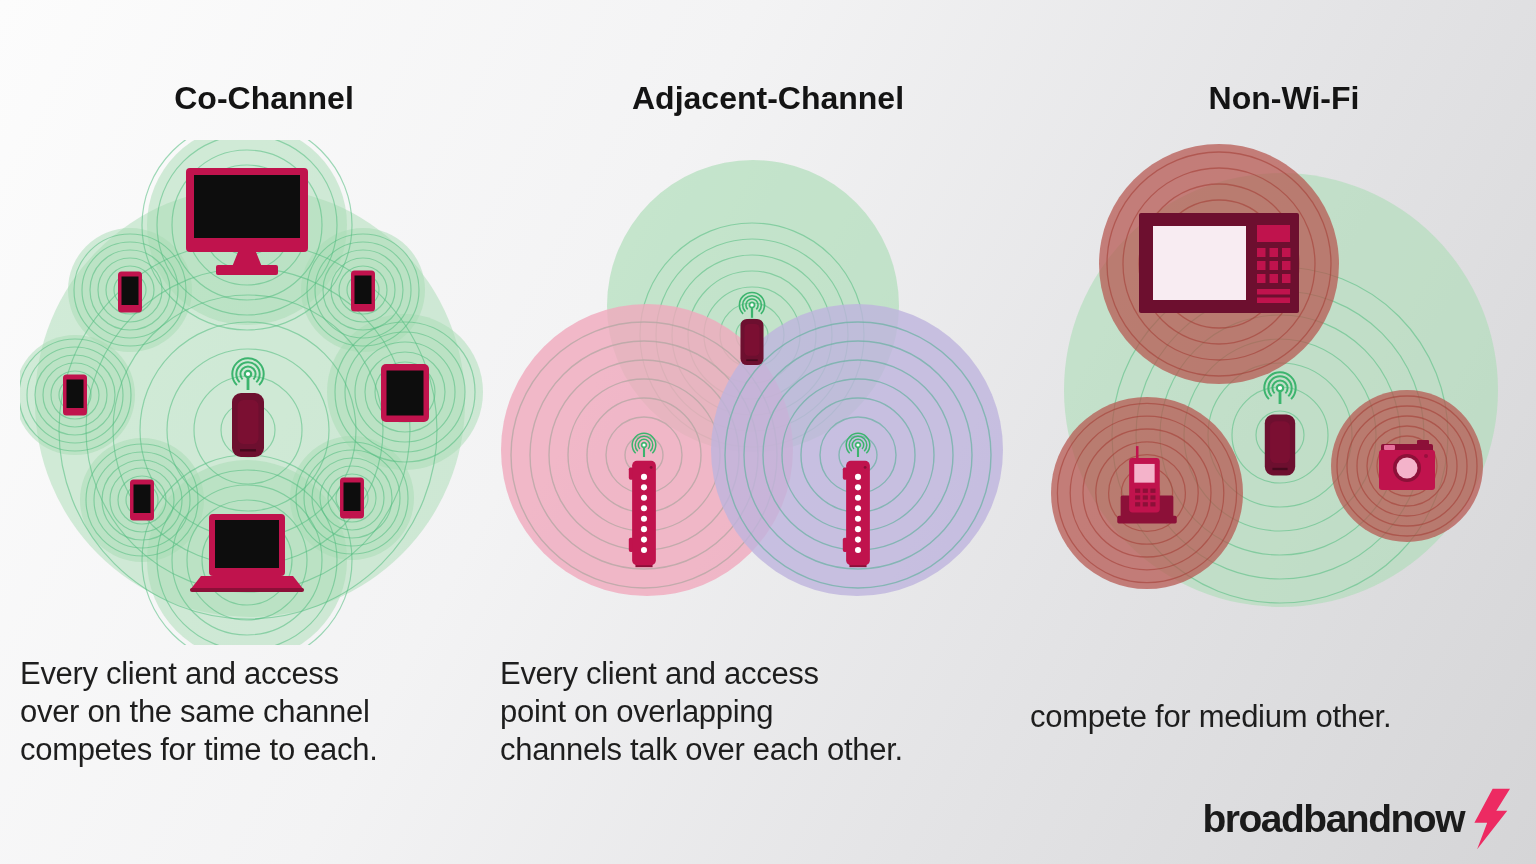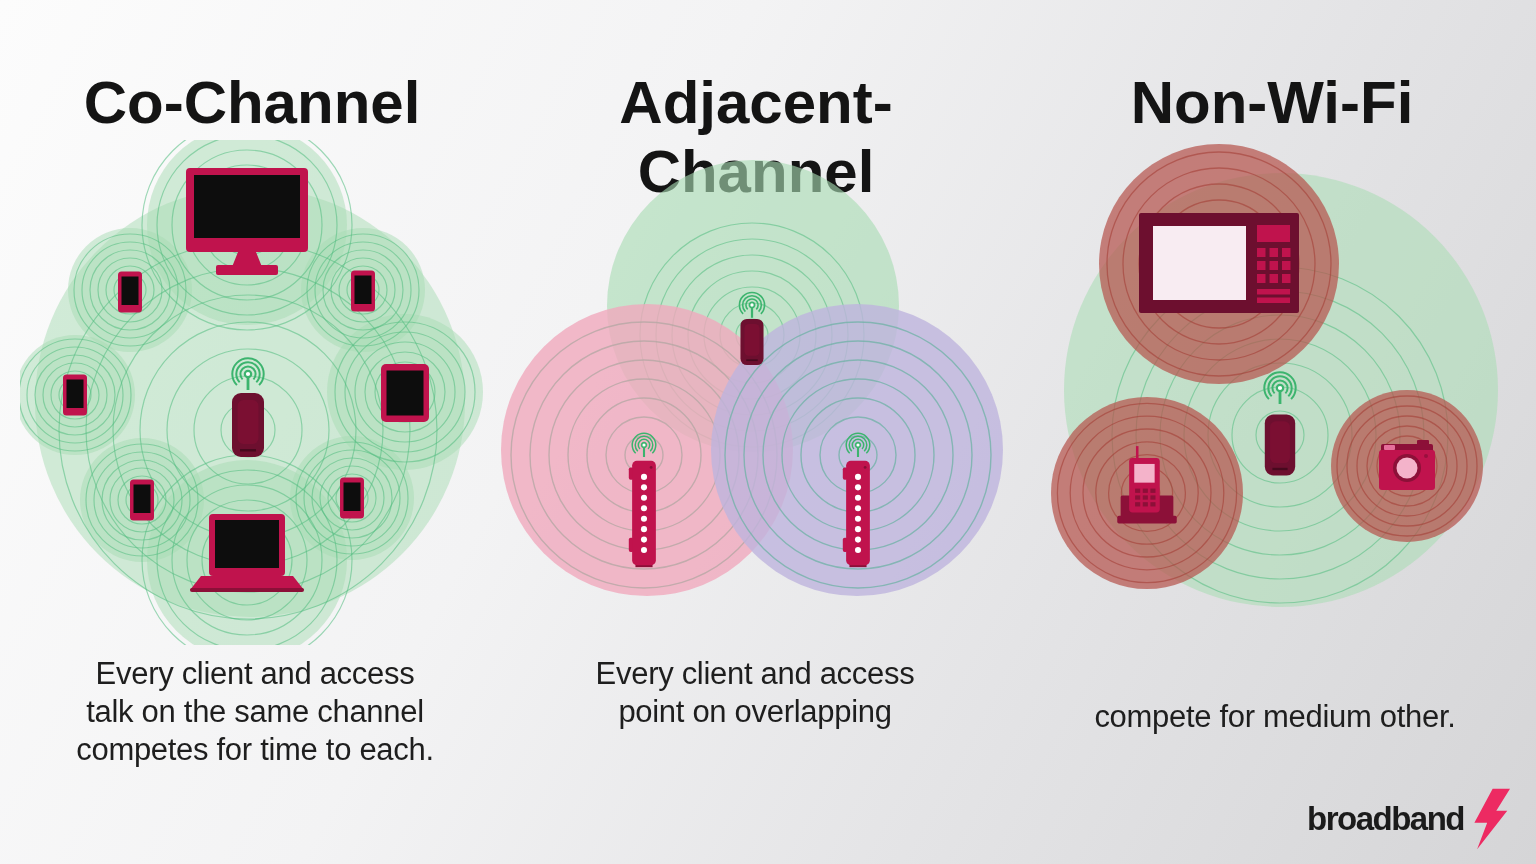--- a/index.html
+++ b/index.html
@@ -14,37 +14,37 @@
     --screen-black:#0d0d0d; --screen-pink:#f4b3ca; --door-white:#f8ecf2;
     --wifi-green:#3cb46e; --logo-text:#1b1b1b; --logo-bolt:#ed2a62;
   }
   html,body{margin:0;padding:0;}
   body{font-family:"Liberation Sans","DejaVu Sans",sans-serif;}
   .stage{
     position:relative; width:1536px; height:864px; overflow:hidden;
     background:linear-gradient(118deg, var(--bg-light) 0%, #f3f3f4 38%, #e4e4e6 68%, var(--bg-dark) 100%);
   }
   .title{
-    position:absolute; top:68px; margin:0; text-align:center;
-    font-size:60px; font-weight:800; letter-spacing:0px; color:var(--title-text);
+    position:absolute; top:68px; margin:12px; text-align:center;
+    font-size:32px; font-weight:800; letter-spacing:0px; color:var(--title-text);
   }
   .t1{left:0; width:504px;}
   .t2{left:504px; width:504px;}
   .t3{left:1008px; width:528px;}
   .panel-svg{position:absolute;}
   .caption{
-    position:absolute; text-align:center; font-size:31px; line-height:1.22;
+    position:absolute; text-align:left; font-size:31px; line-height:1.22;
     color:var(--caption-text); letter-spacing:-0.3px;
   }
   .c1{left:20px; width:470px; top:655px;}
   .c2{left:500px; width:510px; top:655px;}
   .c3{left:1030px; width:490px; top:660px;}
   .logo{
     position:absolute; right:26px; top:788px; display:flex; align-items:center;
-    font-size:33px; font-weight:700; letter-spacing:-1.5px; color:var(--logo-text);
+    font-size:39px; font-weight:700; letter-spacing:-1.5px; color:var(--logo-text);
   }
   .logo .bold{font-weight:800;}
   .logo svg{margin-left:4px; fill:var(--logo-bolt);}
   
   .fc{fill:var(--device-crimson);} .fd{fill:var(--device-dark);} .fm{fill:var(--device-maroon);}
   .fb{fill:var(--screen-black);} .fw{fill:#ffffff;} .fpk{fill:var(--screen-pink);} .fdoor{fill:var(--door-white);}
   .blob{fill:var(--green-fill); opacity:.5;}
   .c-green{fill:var(--green-fill); opacity:.62;}
   .c-pink{fill:var(--pink-fill); opacity:.8;}
   .c-purple{fill:var(--purple-fill); opacity:.8;}
@@ -242,32 +242,34 @@
       <use href="#wifi" transform="translate(250 248) scale(1.0)"></use>
       <use href="#routerDark" transform="translate(250 305) scale(0.95)"></use>
       <use href="#microwave" transform="translate(189 123)"></use>
       <use href="#cordless" transform="translate(117 352) scale(0.85)"></use>
       <use href="#camera" transform="translate(377 324)"></use>
     </g>
   </svg>
 
   <div class="caption c1">
     <span>Every client and access</span><br>
-    <span>talk on the same channel</span><br>
+    <span>over on the same channel</span><br>
     <span>competes for time to each.</span>
   </div>
   <div class="caption c2">
     <span>Every client and access</span><br>
     <span>point on overlapping</span><br>
+    <span>channels talk over each other.</span>
   </div>
   <div class="caption c3">
     <br>
     <span>compete for medium other.</span>
   </div>
 
   <div class="logo">
     <span>broadband</span>
+      <span class="bold">now</span>
     <svg width="42" height="62" viewBox="0 0 46 66">
       <path d="M27 0 L46 0 L31 24 L43 24 L10 66 L21 37 L7 37 Z"></path>
     </svg>
   </div>
 
 </div>
 
 </body></html>

